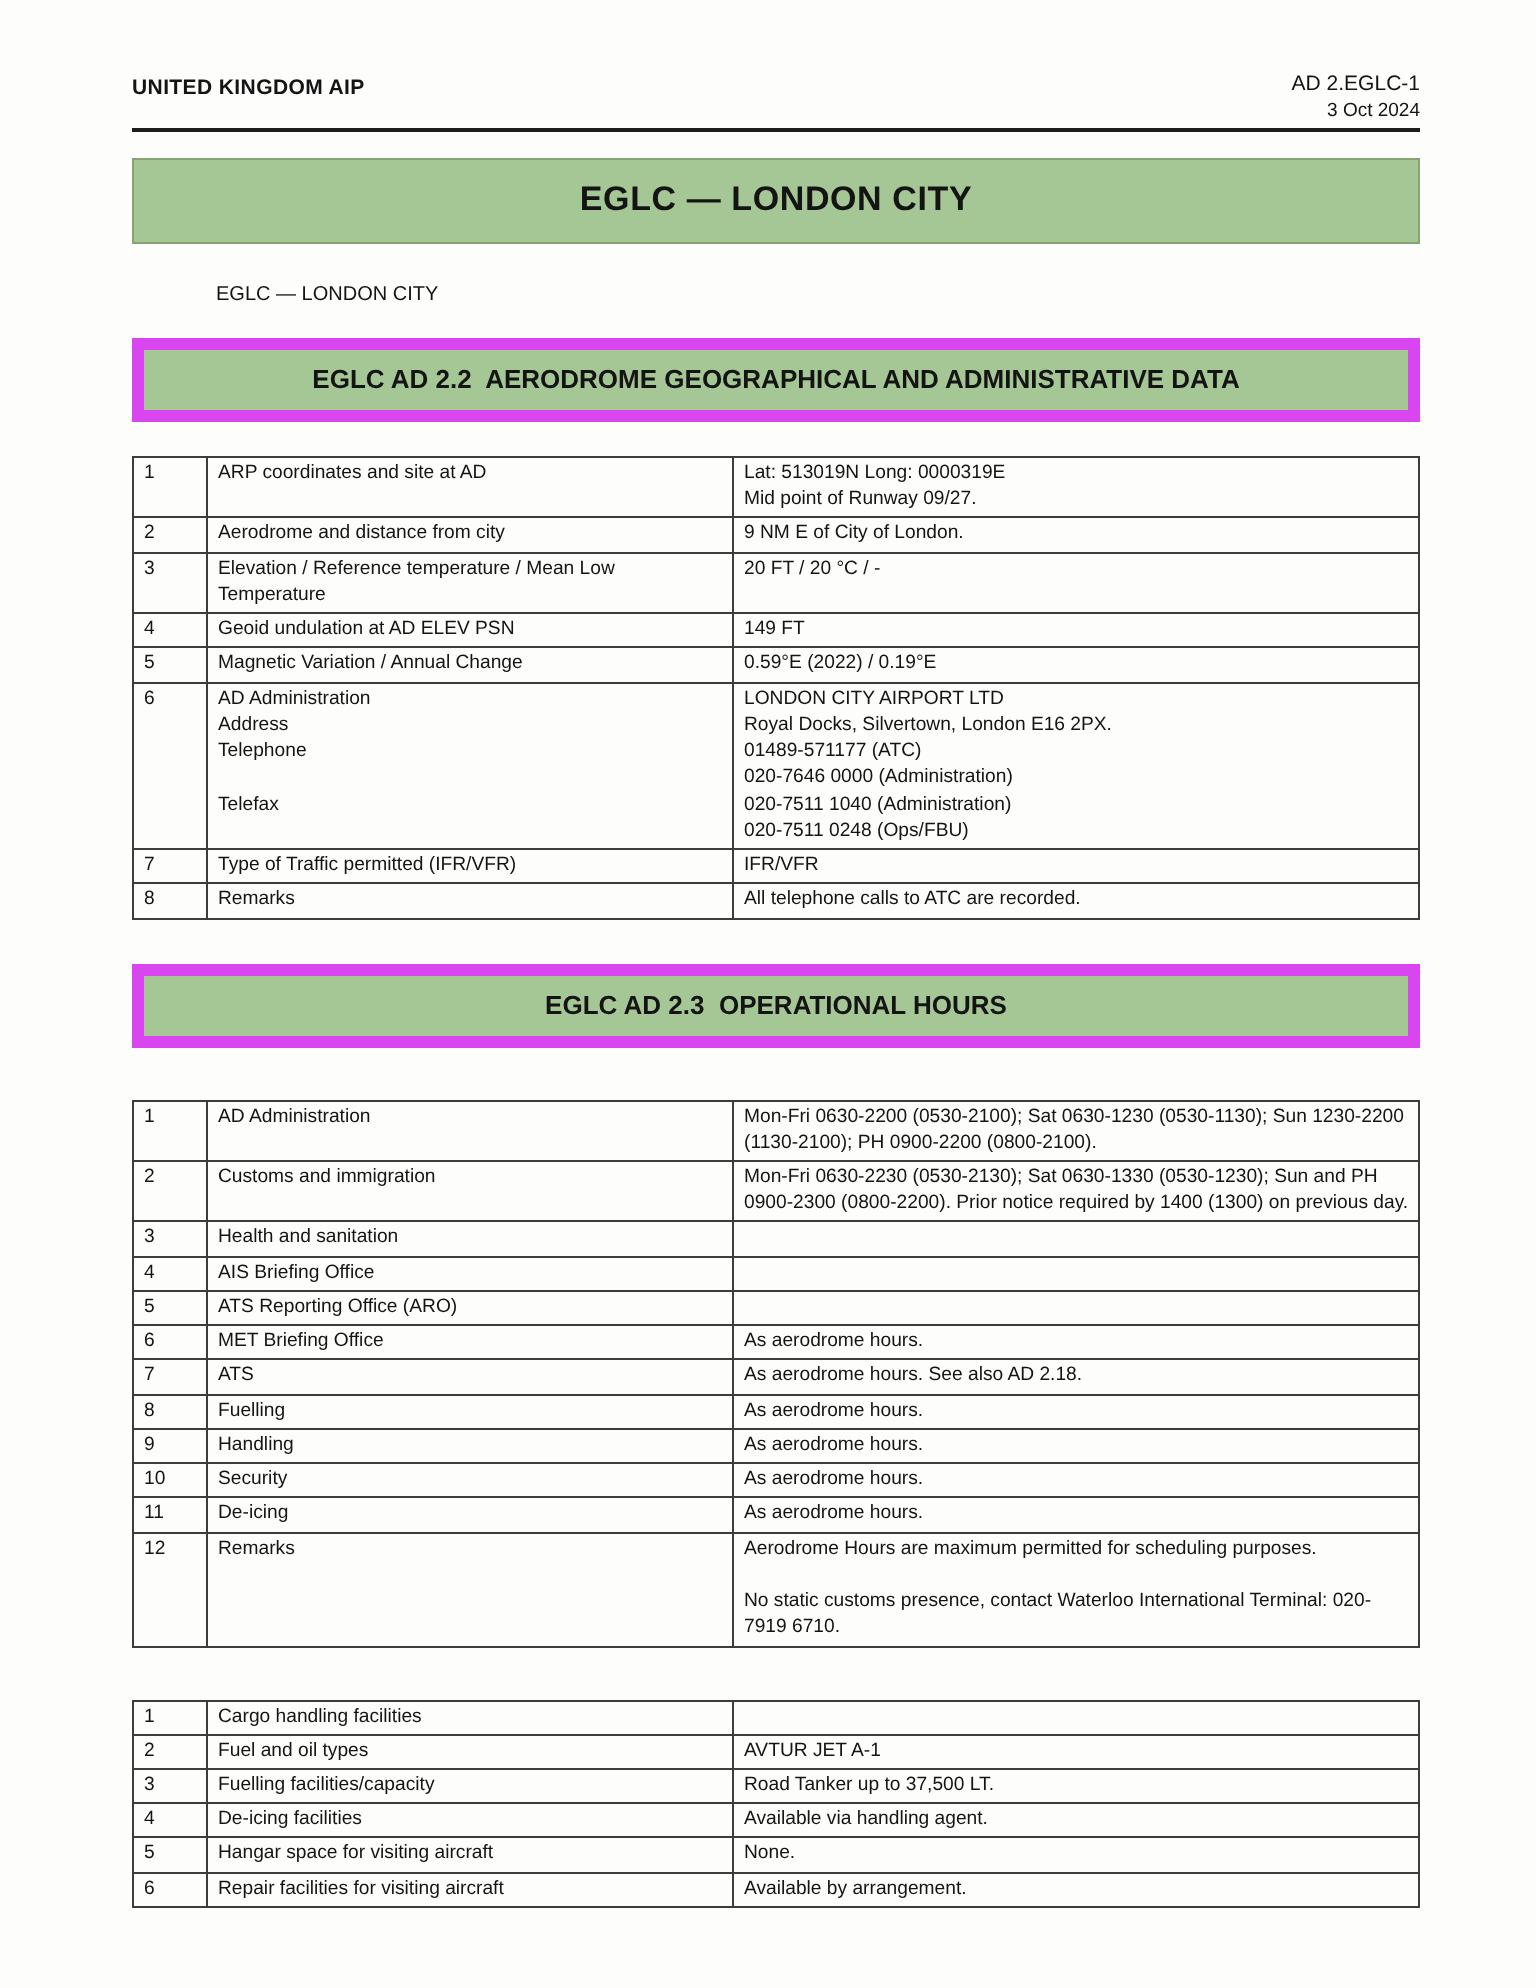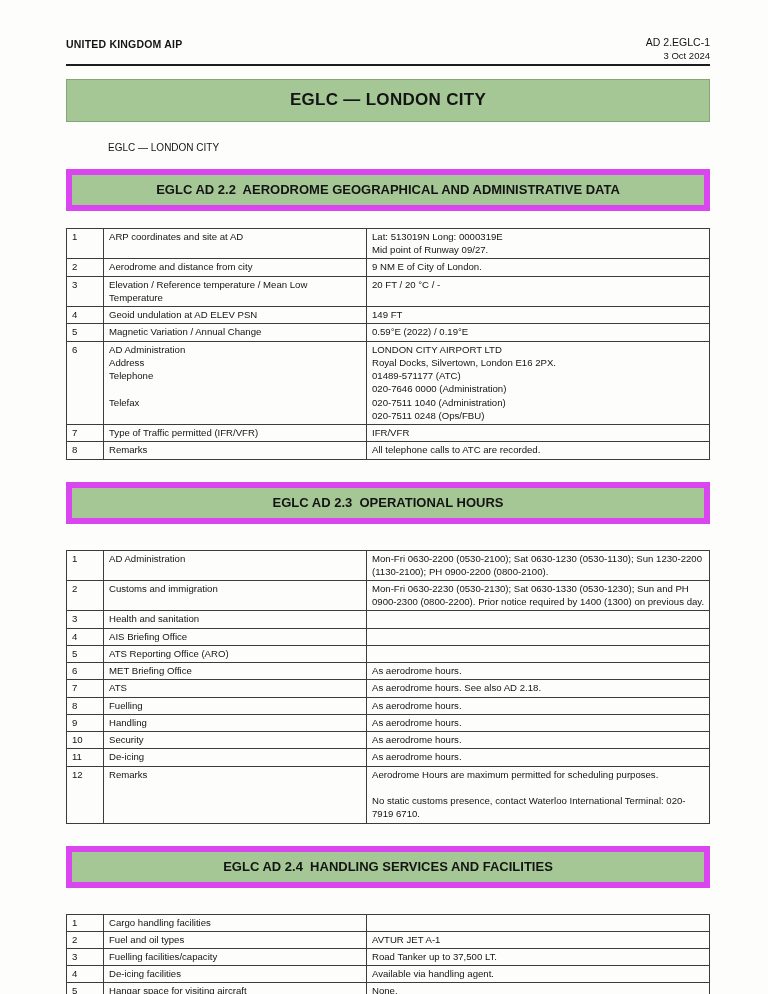--- a/index.html
+++ b/index.html
@@ -217,21 +217,20 @@
             <td>Remarks</td>
             <td>Aerodrome Hours are maximum permitted for scheduling purposes.
 
 No static customs presence, contact Waterloo International Terminal: 020-7919 6710.</td>
           </tr>
         </tbody>
     </table>
   </section>
 
   <section>
-    <div class="sec-heading mt-sec">EGLC AD 2.4  HANDLING SERVICES AND FACILITIES</div>
     <table class="aip t-later">
       <colgroup>
           <col class="c-num">
           <col class="c-label">
           <col class="c-value">
         </colgroup>
       <tbody>
           <tr>
             <td>1</td>
             <td>Cargo handling facilities</td>

